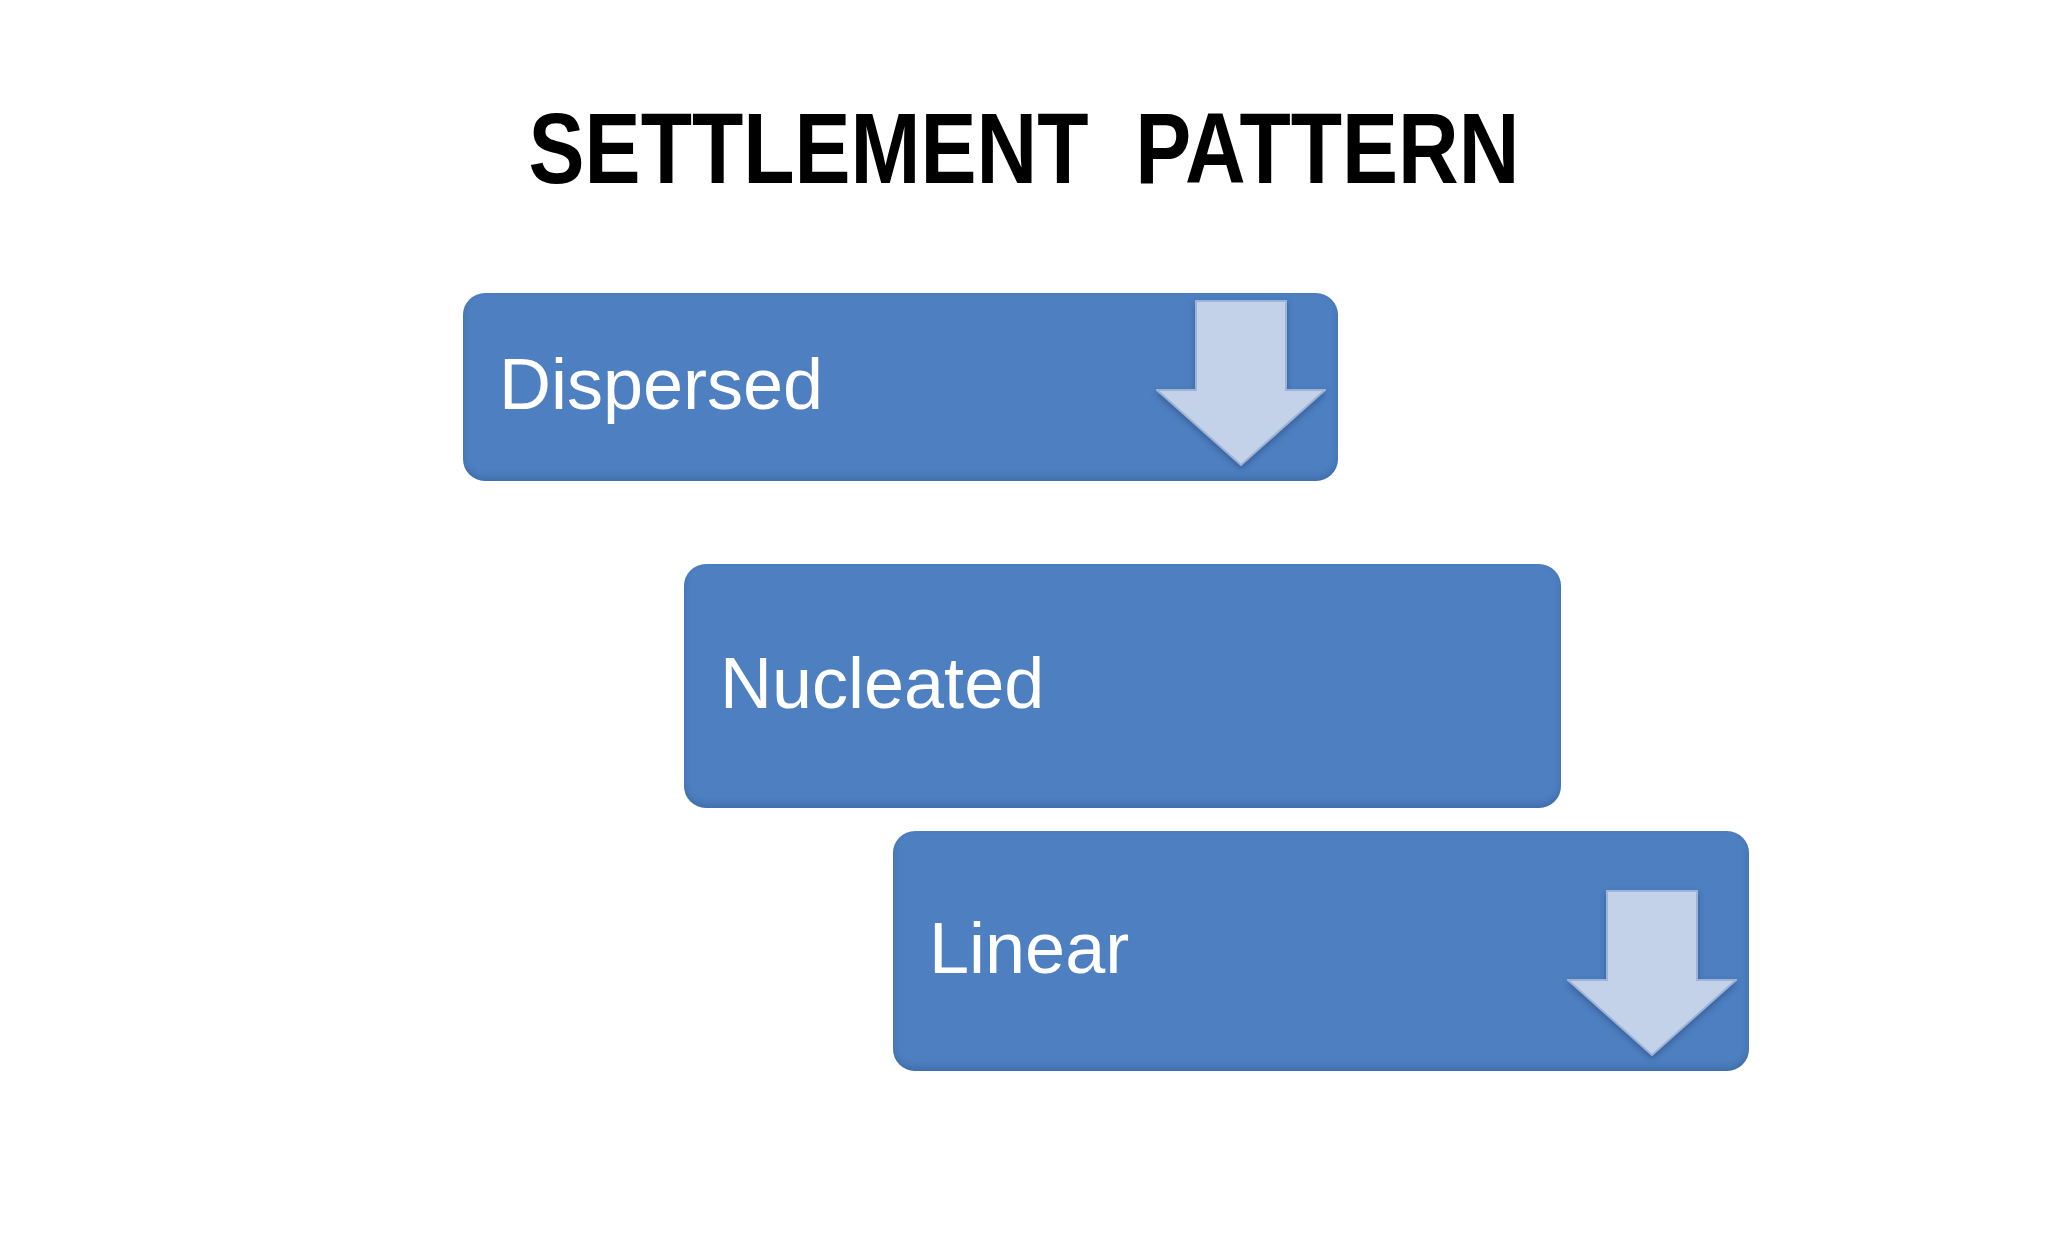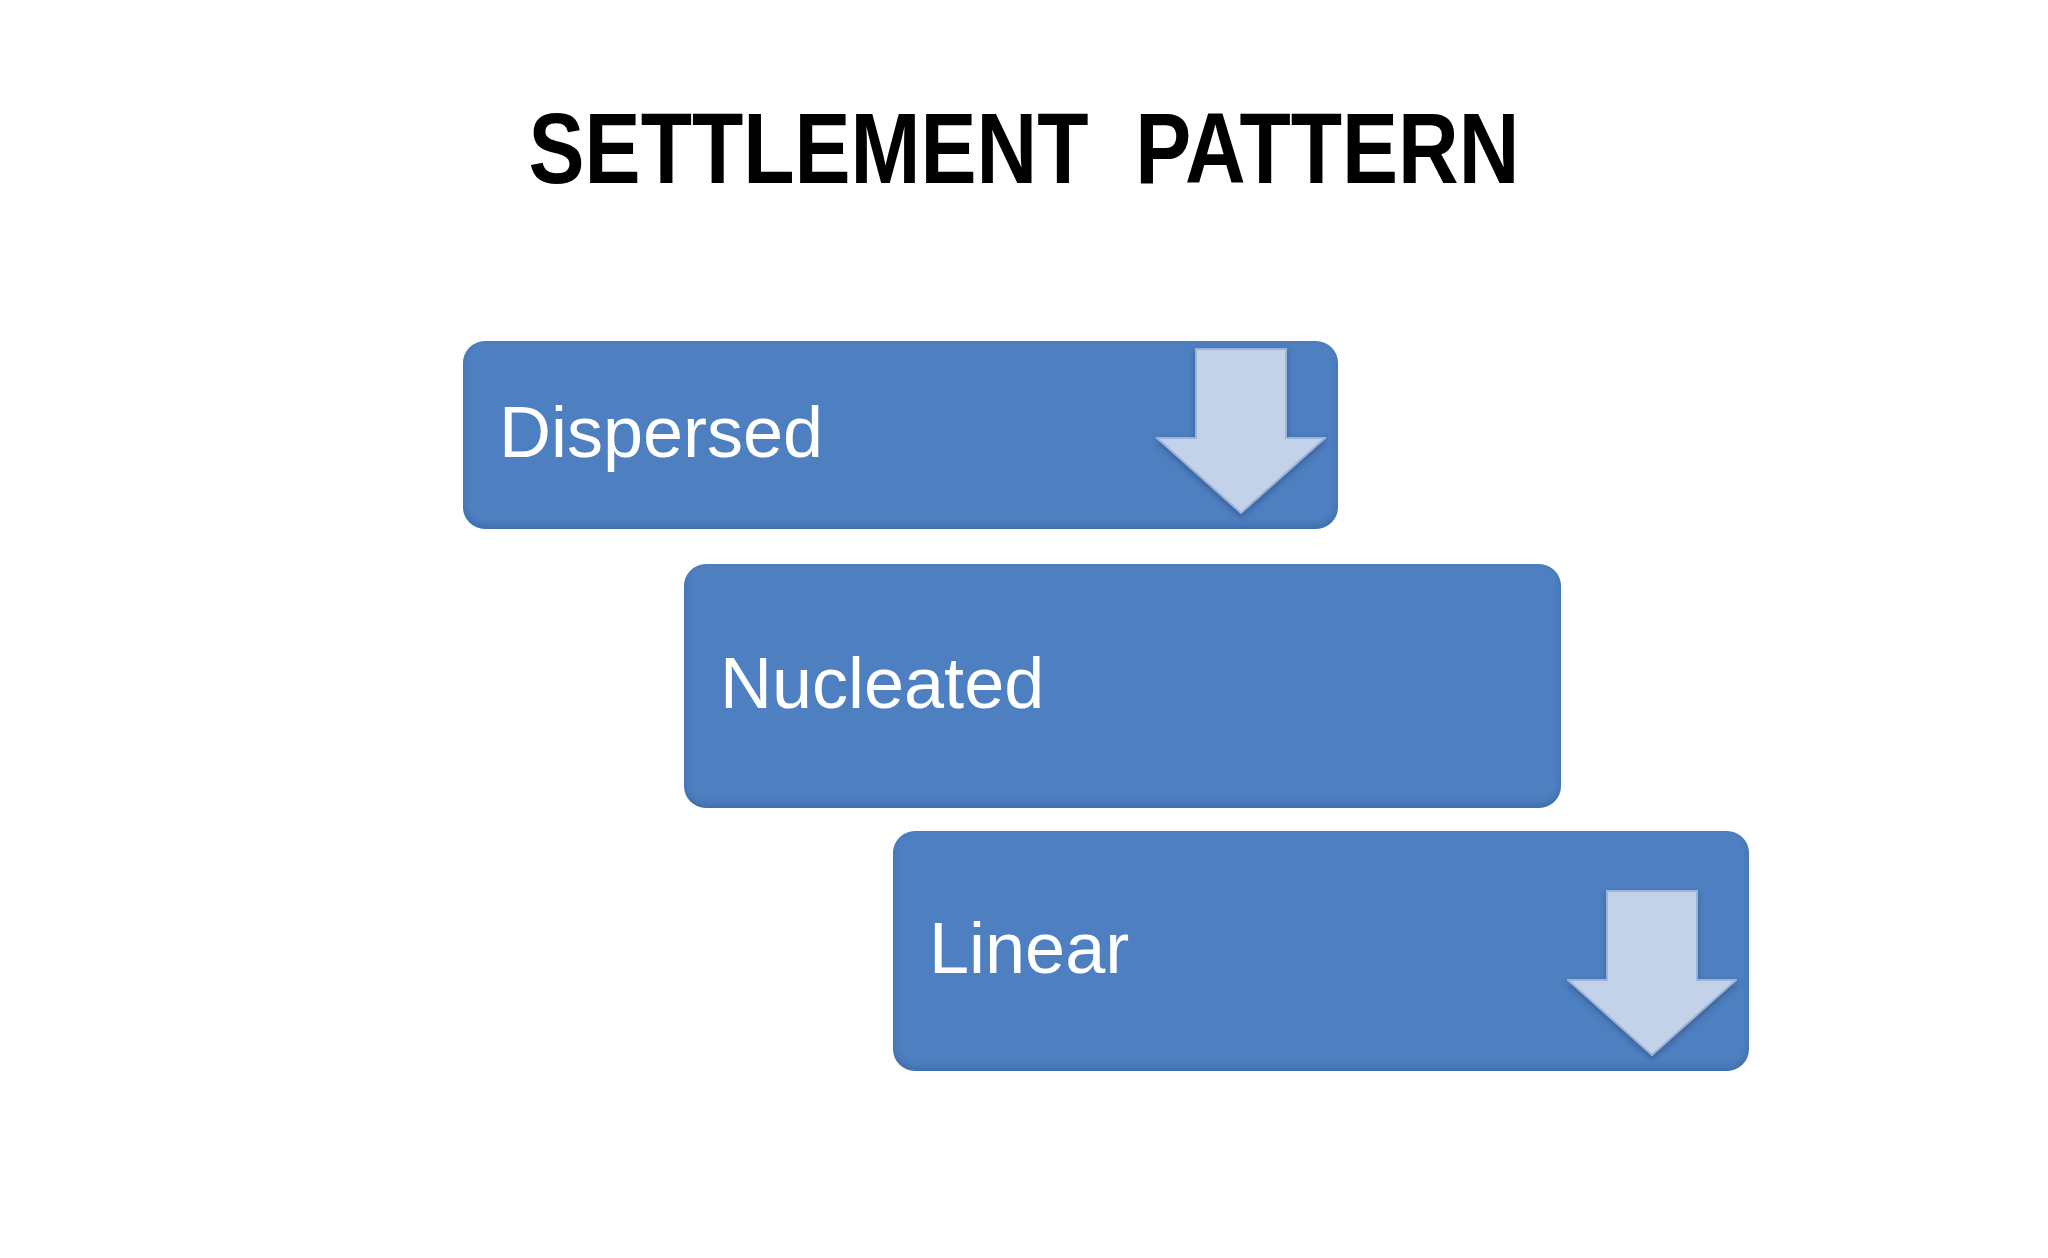--- a/index.html
+++ b/index.html
@@ -40,21 +40,21 @@
     align-items: center;
   }
   .step .label {
     color: var(--label-color, #ffffff);
     font-size: 72px;
     line-height: 1;
     padding-left: 36px;
     padding-bottom: 6px;
     white-space: pre;
   }
-  .step-1 { left: 463px; top: 293px;  width: 875px; height: 188px; margin-top: 48px; }
+  .step-1 { left: 463px; top: 293px;  width: 875px; height: 188px; }
   .step-2 { left: 684px; top: 564px;  width: 877px; height: 244px; }
   .step-3 { left: 893px; top: 831px;  width: 856px; height: 240px; align-items: center; }
   .arrow {
     position: absolute;
     right: 12px;
     bottom: 15px;
     width: 170px;
     height: 166px;
     filter: drop-shadow(0 3px 3px rgba(30, 55, 100, 0.45));
   }

